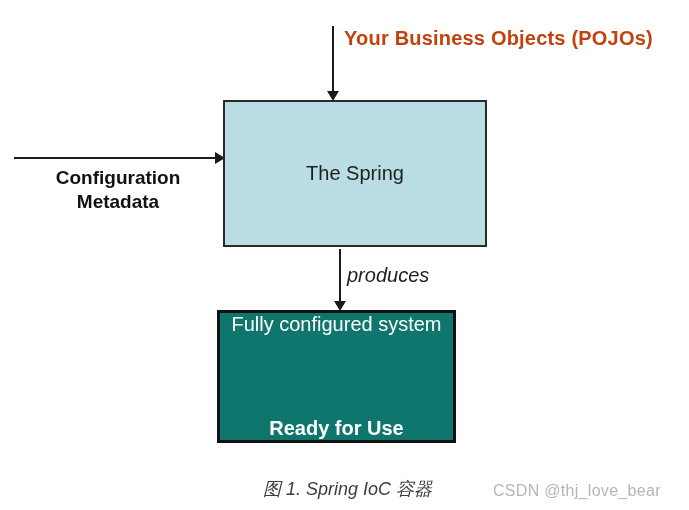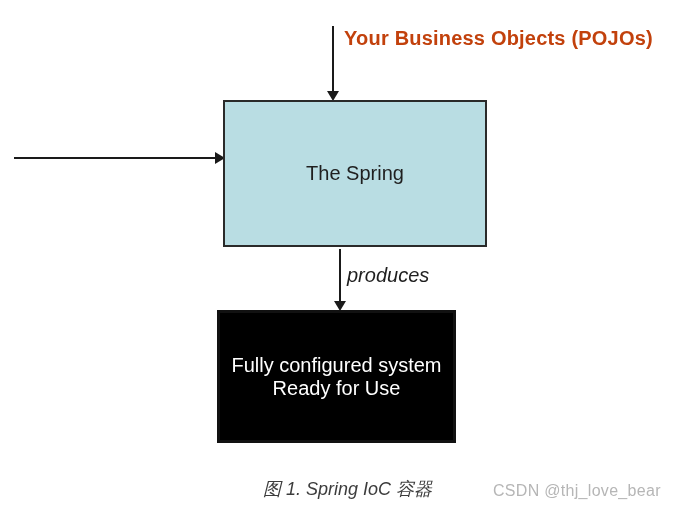--- a/index.html
+++ b/index.html
@@ -47,21 +47,21 @@
     font-size:20px;font-style:italic;color:#1f1f1f;
     white-space:nowrap;
   }
   .result-box{
     left:217px;top:310px;width:239px;height:133px;
     border:3px solid #111;box-sizing:border-box;
     display:flex;flex-direction:column;align-items:center;justify-content:center;
     font-size:20px;line-height:23px;
     text-align:center;white-space:nowrap;
   }
-  .result-line2{font-weight:normal;}
+  .result-line2{font-weight:bold;}
   .caption{
     left:263px;top:477px;
     font-size:18px;font-style:italic;color:#3c3c3c;
     white-space:nowrap;
   }
   .watermark{
     left:493px;top:482px;
     font-size:16px;color:#b6b6b6;
     white-space:nowrap;letter-spacing:0.3px;
   }
@@ -70,30 +70,34 @@
 <body>
 
 <div class="canvas">
 
   <div class="line" style="left:332px;top:26px;width:2px;height:66px;"></div>
   <div class="arrow-down" style="left:327px;top:91px;"></div>
   <div class="abs top-label">Your Business Objects (POJOs)</div>
 
   <div class="line" style="left:14px;top:157px;width:201px;height:2px;"></div>
   <div class="arrow-right" style="left:215px;top:152px;"></div>
+  <div class="abs config-label">
+    <div>Configuration</div>
+    <div>Metadata</div>
+  </div>
 
   <div class="abs spring-box" style="background-color: rgb(185, 221, 227);">
     <div>The Spring</div>
   </div>
 
   <div class="line" style="left:339px;top:249px;width:2px;height:52px;"></div>
   <div class="arrow-down" style="left:334px;top:301px;"></div>
   <div class="abs produces-label">produces</div>
 
-  <div class="abs result-box" style="background-color: #000000; color: rgb(255, 255, 255);">
+  <div class="abs result-box" style="background-color: #0f766e; color: rgb(255, 255, 255); justify-content: space-between;">
     <div>Fully configured system</div>
     <div class="result-line2">Ready for Use</div>
   </div>
 
   <div class="abs caption">图 1. Spring IoC 容器</div>
 
   <div class="abs watermark">CSDN @thj_love_bear</div>
 
 </div>
 

